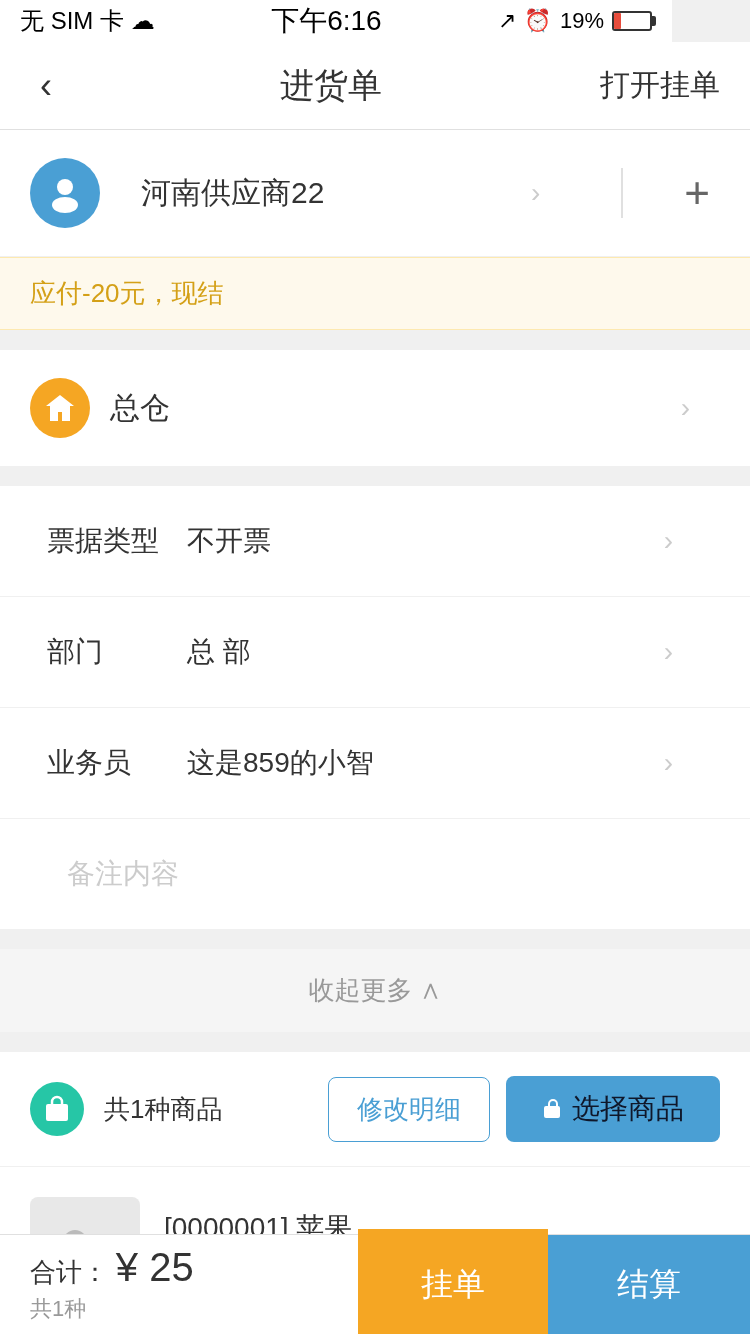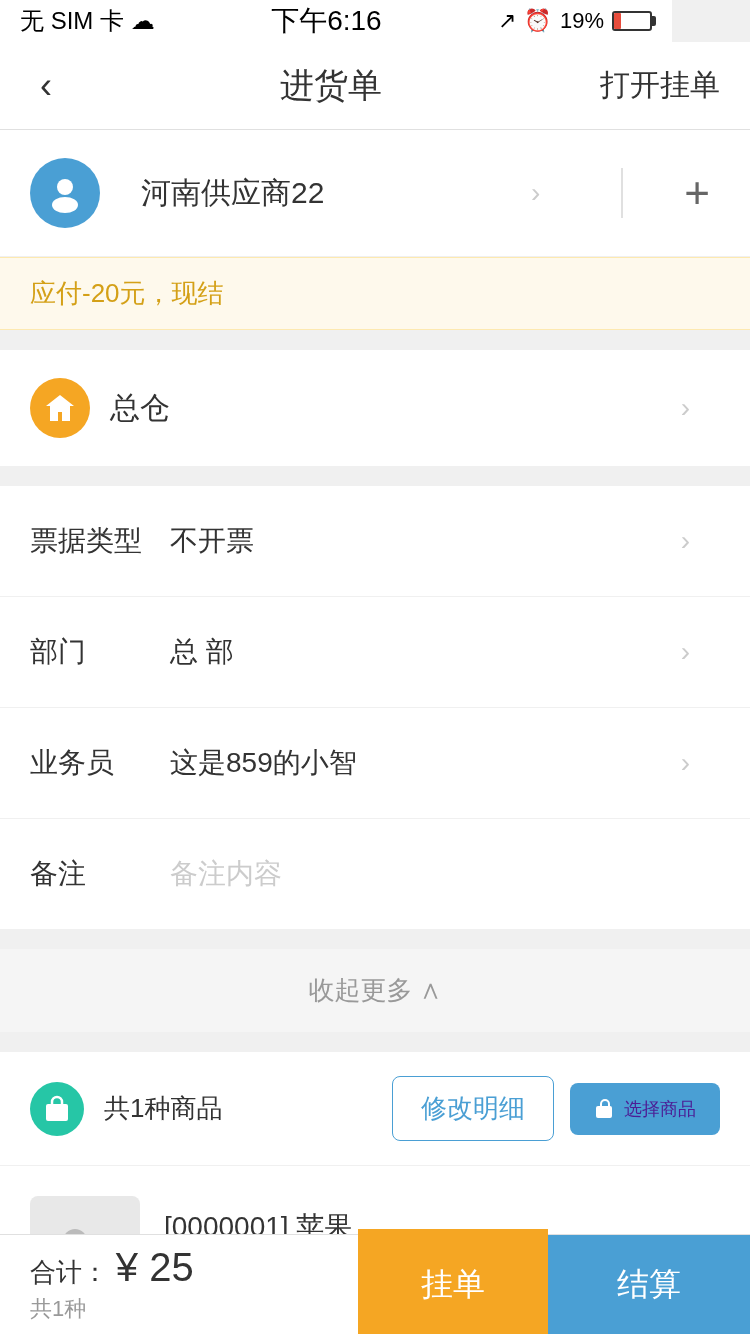--- a/index.html
+++ b/index.html
@@ -165,21 +165,21 @@
     .warehouse-name { flex: 1; font-size: 30px; color: #333; }
 
     
     .form-section {
       background: #fff;
       margin-bottom: 20px;
     }
     .form-row {
       display: flex;
       align-items: center;
-      padding: 36px 30px;
+      padding: 36px 47px;
       border-bottom: 1px solid #f0f0f0;
       cursor: pointer;
     }
     .form-row:last-child { border-bottom: none; }
     .form-label {
       font-size: 28px;
       color: #333;
       width: 120px;
       flex-shrink: 0;
     }
@@ -231,25 +231,25 @@
       color: #4a9fd4;
       background: #fff;
       padding: 14px 28px;
       border-radius: 8px;
       font-size: 26px;
       cursor: pointer;
       margin-right: 16px;
     }
     .btn-solid {
       background: #4a9fd4;
-      color: #4c1d95;
+      color: #0f172a;
       border: none;
-      padding: 14px 24px;
+      padding: 14px 36px;
       border-radius: 8px;
-      font-size: 18px;
+      font-size: 28px;
       cursor: pointer;
       display: flex;
       align-items: center;
       gap: 8px;
     }
 
     
     .product-item {
       background: #fff;
       display: flex;
@@ -405,21 +405,20 @@
     <span class="form-label">部门</span>
     <span class="form-value">总 部</span>
     <span class="chevron-icon">›</span>
   </div>
   <div class="form-row">
     <span class="form-label">业务员</span>
     <span class="form-value">这是859的小智</span>
     <span class="chevron-icon">›</span>
   </div>
   <div class="form-row">
-    <span class="form-label">备注</span>
     <span class="form-value placeholder">备注内容</span>
   </div>
 </div>
 
 <div class="collapse-row">收起更多 ∧</div>
 
 <div class="section">
   <div class="products-header">
     <div class="product-count-icon">
       <svg viewBox="0 0 30 30">

